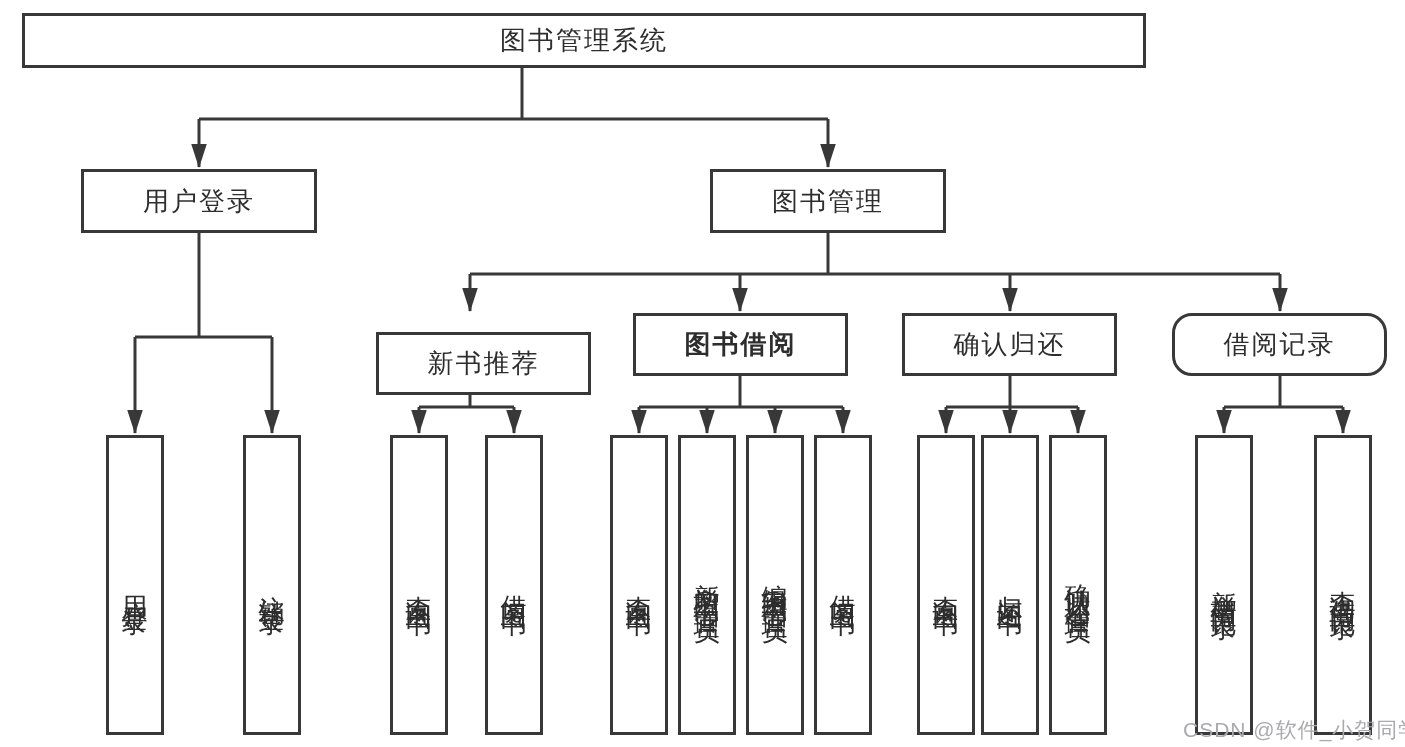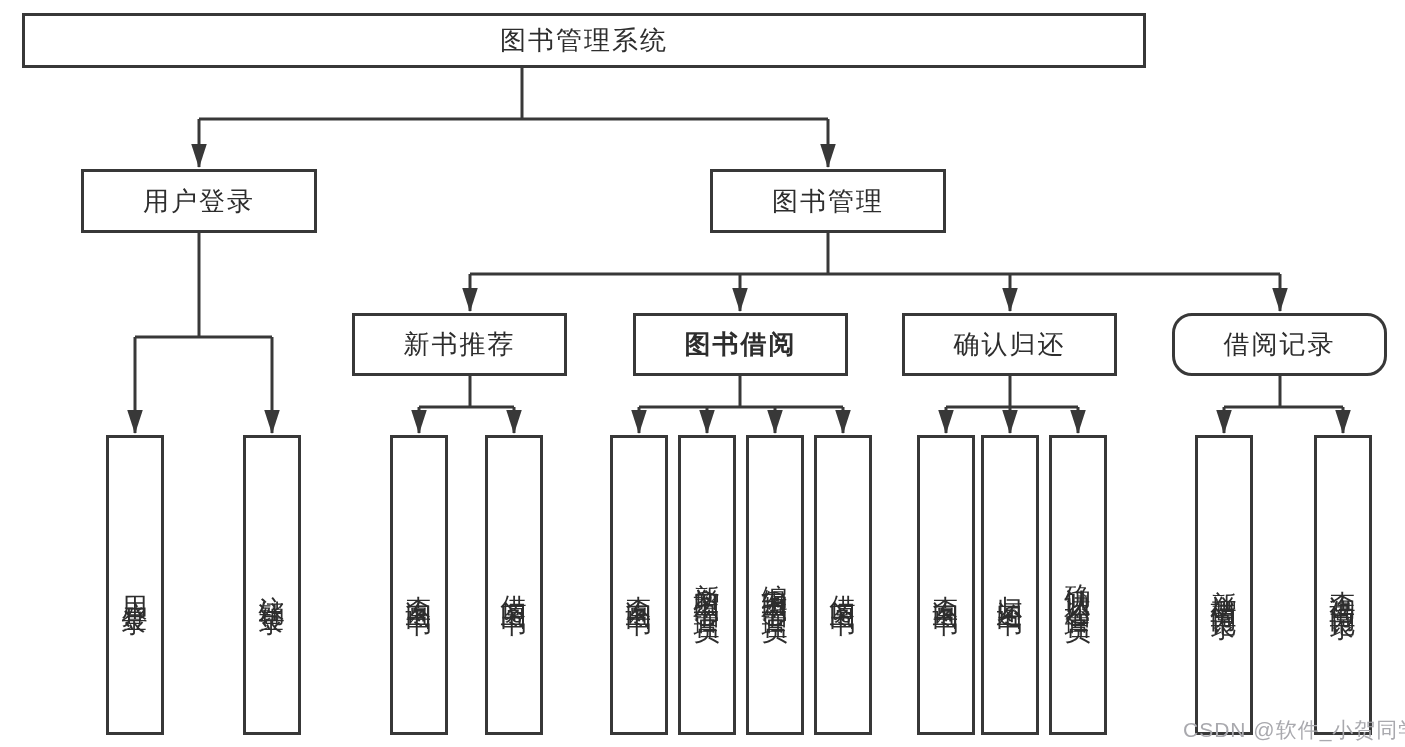--- a/index.html
+++ b/index.html
@@ -101,21 +101,21 @@
     <path d="M1224,407 H1343"></path>
     <path d="M1224,407 V433" marker-end="url(#arrow)"></path>
     <path d="M1343,407 V433" marker-end="url(#arrow)"></path>
   </svg>
 
   <div class="hbox lvl1">图书管理系统</div>
 
   <div class="hbox lvl2" style="left:81px;">用户登录</div>
   <div class="hbox lvl2" style="left:710px;">图书管理</div>
 
-  <div class="hbox lvl3" style="left:352px;">新书推荐</div>
+  <div class="hbox lvl3" style="left:376px;margin-top:19px;">新书推荐</div>
   <div class="hbox lvl3" style="left:633px;font-weight:bold;">图书借阅</div>
   <div class="hbox lvl3" style="left:902px;">确认归还</div>
   <div class="hbox lvl3" style="left:1172px;border-radius:20px;">借阅记录</div>
 
   <div class="vbox" style="left:106px;">用户登录</div>
   <div class="vbox" style="left:243px;">注销登录</div>
 
   <div class="vbox" style="left:390px;">查询图书</div>
   <div class="vbox" style="left:485px;">借阅图书</div>
 

